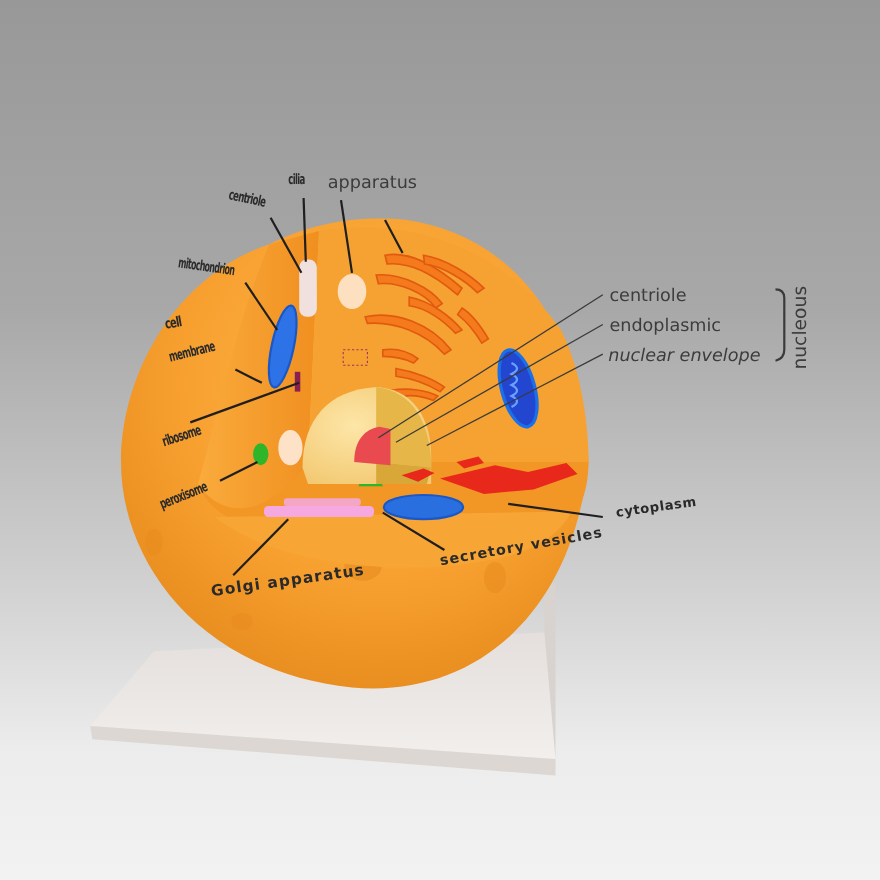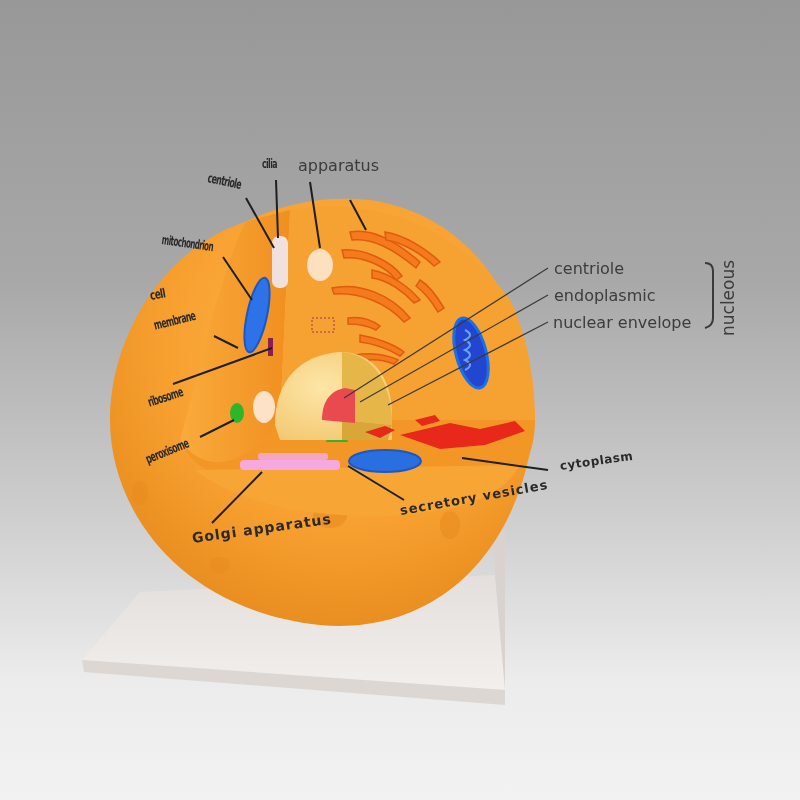--- a/index.html
+++ b/index.html
@@ -135,21 +135,21 @@
     <line x1="548" y1="268" x2="344" y2="398"></line>
     <line x1="548" y1="295" x2="360" y2="402"></line>
     <line x1="548" y1="322" x2="388" y2="405"></line>
   </g>
   <path d="M705,263 q8,0 8,8 L713,318 q0,8 -8,10" fill="none" stroke="#3a3a3a" stroke-width="2"></path>
 </svg>
 
 <div class="label flat" style="left:298px; top:156px;">apparatus</div>
 <div class="label flat" style="left:554px; top:259px;">centriole</div>
 <div class="label flat" style="left:554px; top:286px;">endoplasmic</div>
-<div class="label flat" style="left:553px; top:313px;">nuclear envelope</div>
+<div class="label flat" style="left:553px; top:313px;font-style:italic;">nuclear envelope</div>
 <div class="label flat nucleous" style="left:718px; top:336px;">nucleous</div>
 
 <div class="label emb" style="left:208px; top:170px; transform:rotate(12deg) scaleX(0.6);">centriole</div>
 <div class="label emb" style="left:262px; top:156px; transform:scaleX(0.6);">cilia</div>
 <div class="label emb" style="left:162px; top:232px; transform:rotate(8deg) scaleX(0.55);">mitochondrion</div>
 <div class="label emb" style="left:150px; top:288px; transform:rotate(-10deg) scaleX(0.7);">cell</div>
 <div class="label emb" style="left:154px; top:318px; transform:rotate(-14deg) scaleX(0.6);">membrane</div>
 <div class="label emb" style="left:148px; top:395px; transform:rotate(-18deg) scaleX(0.6);">ribosome</div>
 <div class="label emb" style="left:146px; top:452px; transform:rotate(-22deg) scaleX(0.6);">peroxisome</div>
 <div class="label emb" style="left:192px; top:530px; font-size:14px; letter-spacing:1px; transform:rotate(-8deg);">Golgi apparatus</div>

